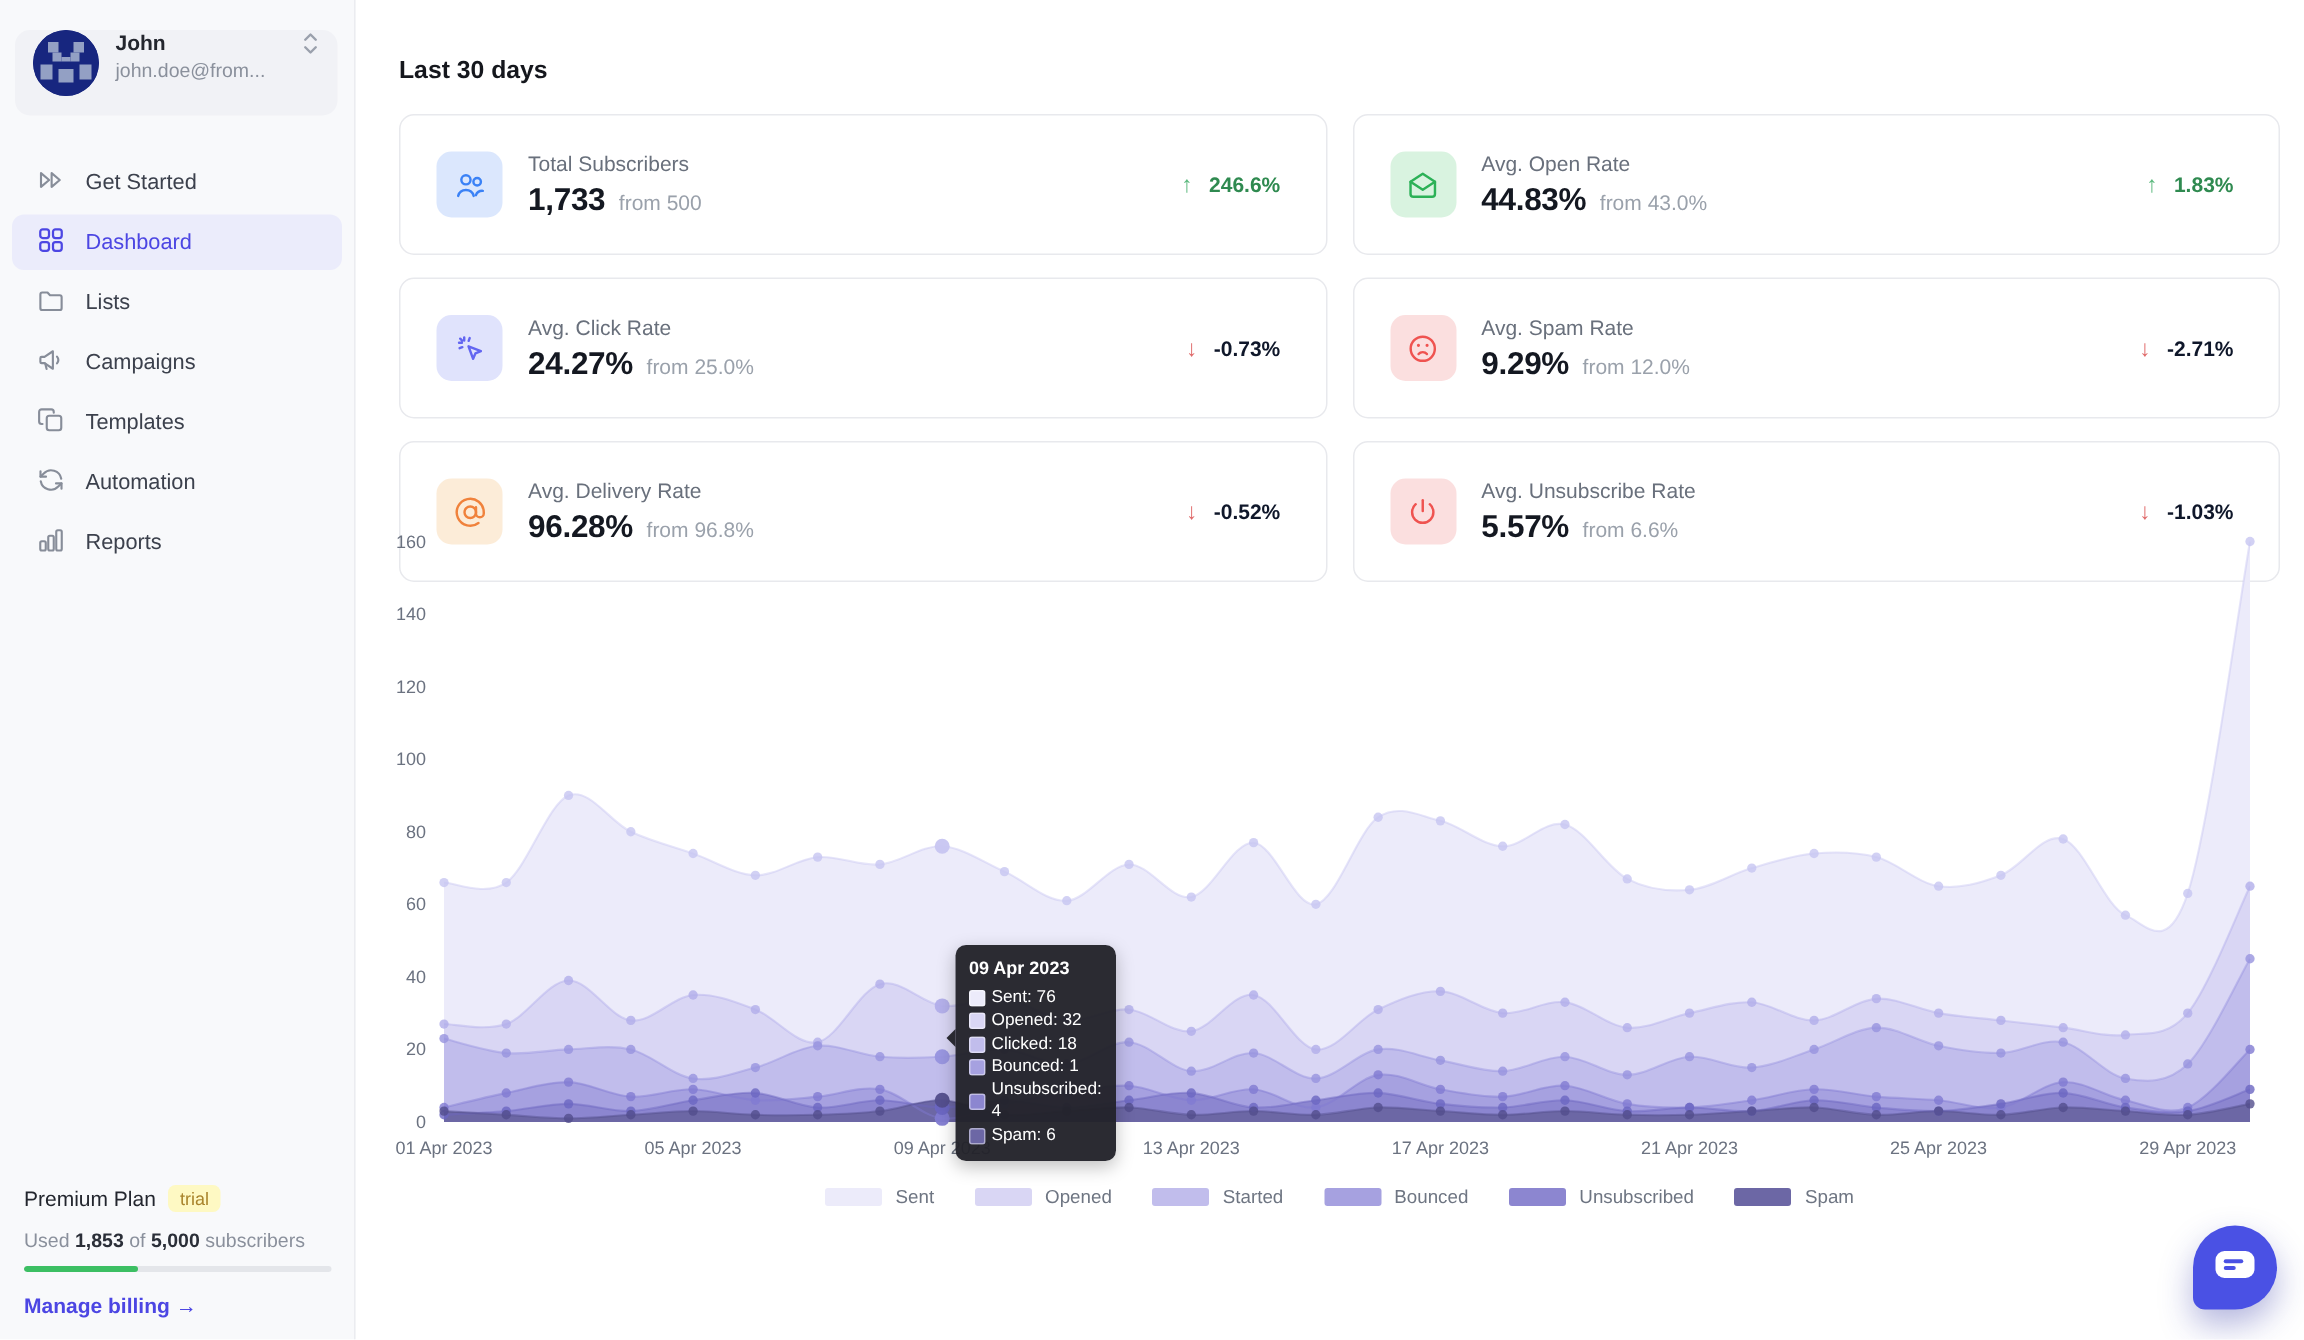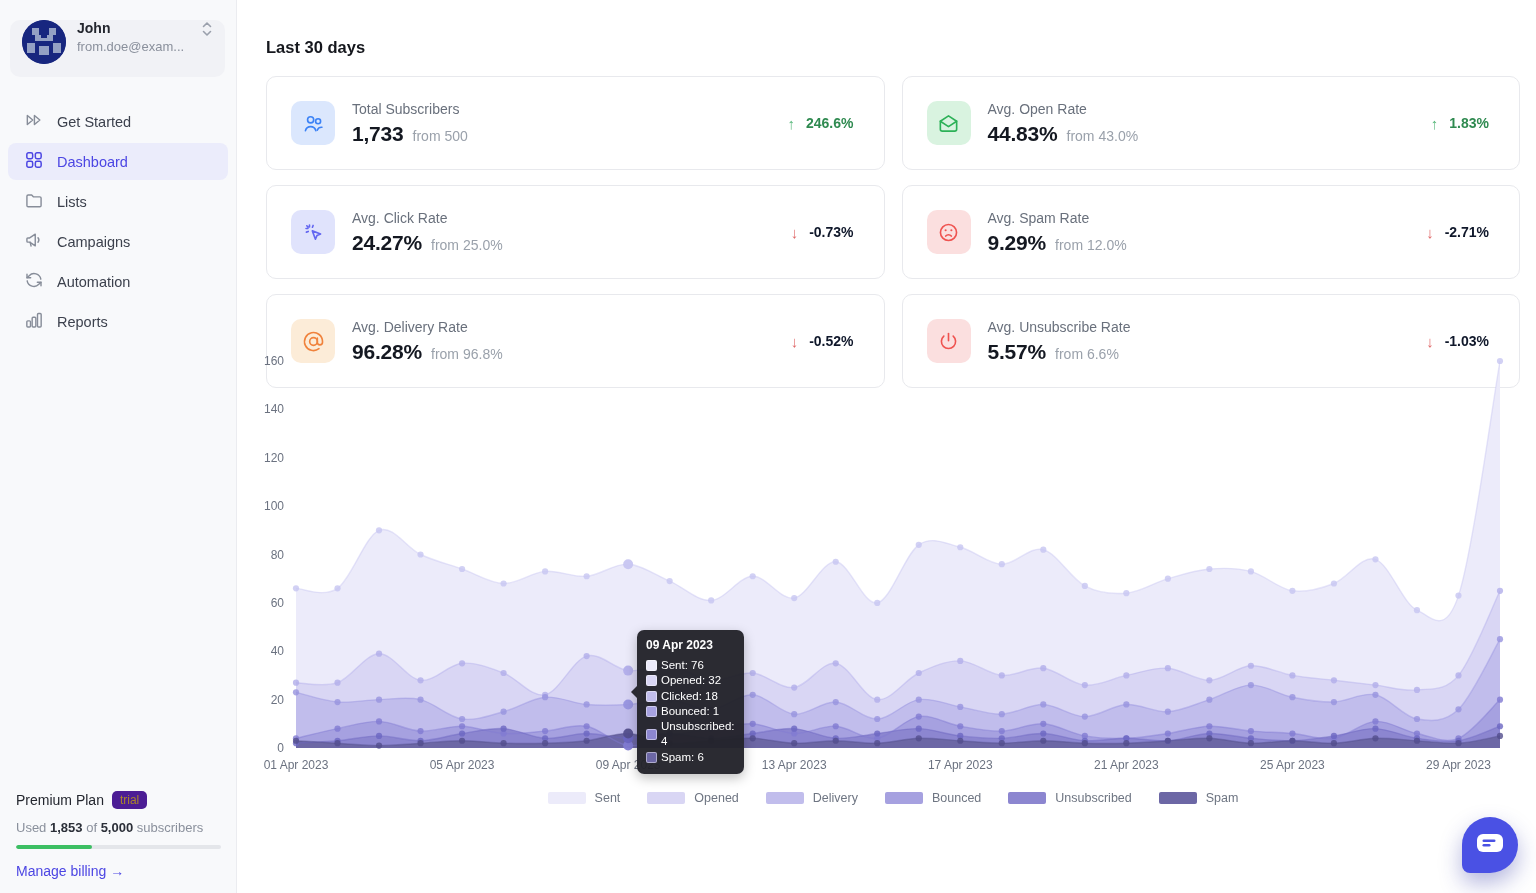--- a/index.html
+++ b/index.html
@@ -20,27 +20,27 @@
   .user-email { font-size:13px; color:#8a909c; white-space:nowrap; }
   .user-chevron { margin-left:auto; flex:none; }
   .nav { position:absolute; left:8px; right:8px; top:103px; }
   .nav-item { height:37px; margin-bottom:3px; display:flex; align-items:center; gap:13px;
               padding:0 16px; border-radius:8px; font-size:14.5px; color:#3c414d; cursor:pointer; }
   .nav-item svg { flex:none; }
   .nav-item.active { background:#ebecfb; color:#4c46e3; font-weight:500; }
   .side-footer { position:absolute; left:16px; right:15px; bottom:13px; }
   .plan-row { display:flex; align-items:center; gap:8px; }
   .plan-name { font-size:14px; font-weight:400; color:#23262e; }
-  .trial-badge { background:#4c1d95; color:#a9842c; font-size:12px; padding:3px 8px;
+  .trial-badge { background:#fef9c3; color:#a9842c; font-size:12px; padding:3px 8px;
                  border-radius:5px; line-height:1;text-align:center; }
   .usage-line { margin-top:11px; font-size:13px; color:#8a909c; }
   .usage-line b { color:#2b2f38; font-weight:700; }
   .usage-track { margin-top:10px; height:4px; border-radius:3px; background:#e4e6ea; overflow:hidden; }
   .usage-fill { height:100%; border-radius:3px; background:#3cbf63; }
-  .manage-link { display:inline-block; margin-top:14px; font-size:14px; font-weight:400;
+  .manage-link { display:inline-block; margin-top:14px; font-size:14px; font-weight:700;
                  color:#4c46e3; cursor:pointer; text-decoration:none; }
   
   .page-title { position:absolute; left:266px; top:38px; font-size:16.5px; font-weight:700; color:#15171d; }
   .cards { position:absolute; left:266px; right:16px; top:76px;
            display:grid; grid-template-columns:1fr 1fr; gap:15px 17px; }
   .stat-card { height:94px; background:#fff; border:1px solid #e8e9ed; border-radius:10px;
                display:flex; align-items:center; padding:0 30px 0 24px; gap:17px; }
   .icon-tile { width:44px; height:44px; border-radius:10px; flex:none;
                display:flex; align-items:center; justify-content:center; }
   .t-blue   { background:#dbe7fd; }
@@ -95,21 +95,21 @@
             <rect x="25" y="15" width="6" height="6"></rect>
           <rect x="19" y="18" width="6" height="3"></rect>
           <rect x="5" y="23" width="8" height="10"></rect>
             <rect x="31" y="23" width="8" height="10"></rect>
           <rect x="17" y="26" width="10" height="9"></rect>
         </g>
       </svg>
     </span>
     <span class="user-meta">
       <div class="user-name">John</div>
-      <div class="user-email">from.doe@exam...</div>
+      <div class="user-email">john.doe@from...</div>
     </span>
     <span class="user-chevron">
       <svg width="16" height="18" viewBox="0 0 16 18" fill="none" stroke="#9aa0ac" stroke-width="1.6" stroke-linecap="round" stroke-linejoin="round">
         <path d="M4.5 6.5L8 3l3.5 3.5"></path>
           <path d="M4.5 11.5L8 15l3.5-3.5"></path>
       </svg>
     </span>
   </div>
 
   <div class="nav">
@@ -135,20 +135,27 @@
           </svg></span>
       <span>Lists</span>
     </div>
     <div class="nav-item">
       <span><svg width="20" height="20" viewBox="0 0 24 24" fill="none" stroke="#878d99" stroke-width="1.7" stroke-linejoin="round" stroke-linecap="round">
             <path d="M3.5 10.5v3a1 1 0 0 0 1 1h2.3l6.7 4.5v-14l-6.7 4.5H4.5a1 1 0 0 0-1 1z"></path>
             <path d="M16.8 9.3a4.3 4.3 0 0 1 0 5.4"></path>
             <path d="M7.4 14.8l1.1 4.4"></path>
           </svg></span>
       <span>Campaigns</span>
+    </div>
+    <div class="nav-item">
+      <span><svg width="20" height="20" viewBox="0 0 24 24" fill="none" stroke="#878d99" stroke-width="1.7" stroke-linejoin="round" stroke-linecap="round">
+            <rect x="8.6" y="8.6" width="11.6" height="11.6" rx="2"></rect>
+            <path d="M5.2 15.2h-.7a2 2 0 0 1-2-2V5.5a2 2 0 0 1 2-2h7.7a2 2 0 0 1 2 2v.7"></path>
+          </svg></span>
+      <span>Templates</span>
     </div>
     <div class="nav-item">
       <span><svg width="20" height="20" viewBox="0 0 24 24" fill="none" stroke="#878d99" stroke-width="1.7" stroke-linejoin="round" stroke-linecap="round">
             <path d="M20.2 11a8.2 8.2 0 0 0-14-4.2L3.6 9.3"></path>
             <path d="M3.6 5v4.3H8"></path>
             <path d="M3.8 13a8.2 8.2 0 0 0 14 4.2l2.6-2.5"></path>
             <path d="M20.4 19v-4.3H16"></path>
           </svg></span>
       <span>Automation</span>
     </div>
@@ -527,21 +534,21 @@
     <span class="legend-item">
       <span class="legend-swatch" style="background: rgb(236, 235, 250);"></span>
       <span>Sent</span>
     </span>
     <span class="legend-item">
       <span class="legend-swatch" style="background: rgb(217, 214, 244);"></span>
       <span>Opened</span>
     </span>
     <span class="legend-item">
       <span class="legend-swatch" style="background: rgb(193, 189, 236);"></span>
-      <span>Delivery</span>
+      <span>Started</span>
     </span>
     <span class="legend-item">
       <span class="legend-swatch" style="background: rgb(166, 161, 224);"></span>
       <span>Bounced</span>
     </span>
     <span class="legend-item">
       <span class="legend-swatch" style="background: rgb(140, 134, 208);"></span>
       <span>Unsubscribed</span>
     </span>
     <span class="legend-item">

